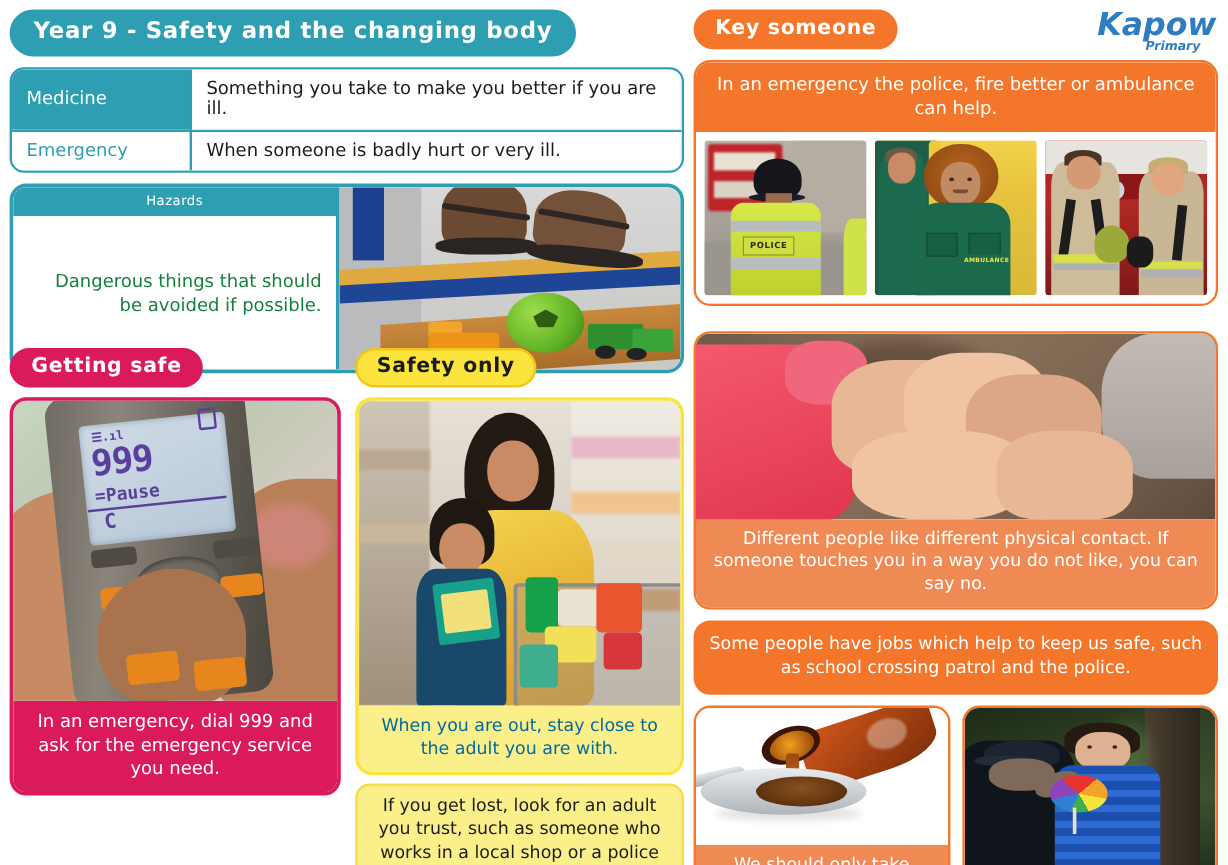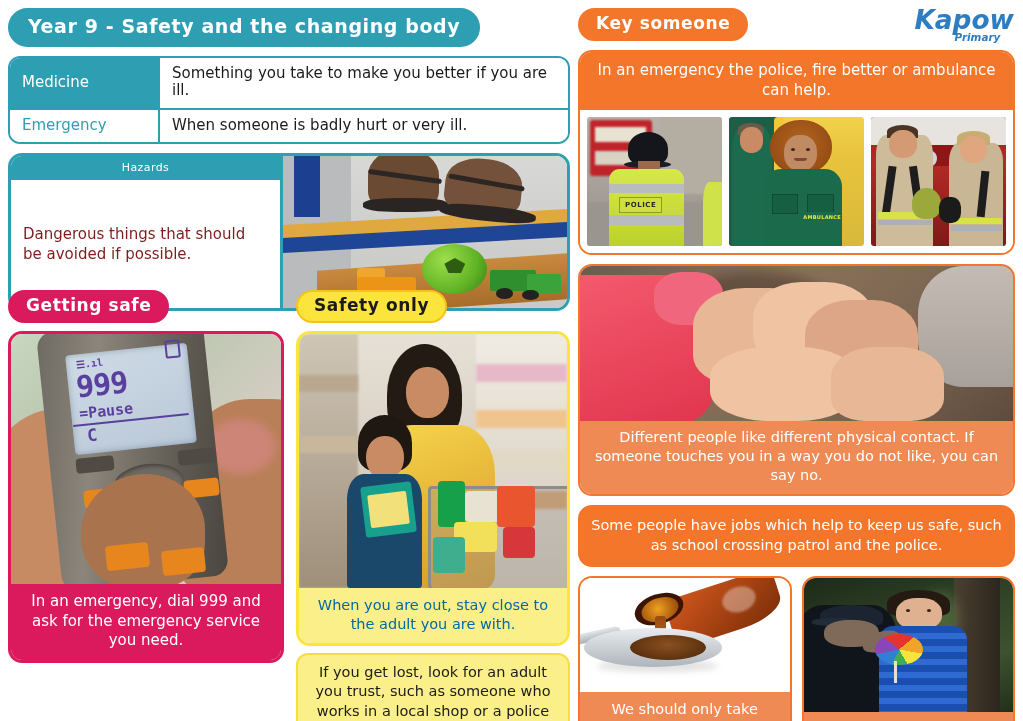--- a/index.html
+++ b/index.html
@@ -61,21 +61,21 @@
   .hazard-card{
     margin-top:9px;
     border:3px solid #2E9FB2;border-radius:14px;
     overflow:hidden;display:flex;height:152px;background:#fff;
   }
   .hz-left{width:272px;flex:0 0 272px;display:flex;flex-direction:column;
            border-right:3px solid #2E9FB2;box-sizing:border-box;}
   .hz-head{background:#2E9FB2;color:#fff;text-align:center;
            font-size:11px;padding:5px 4px 6px;letter-spacing:.4px;}
   .hz-body{flex:1;display:flex;align-items:center;justify-content:center;
-           text-align:left;font-size:15px;line-height:1.35;color:#7f1d1d;
+           text-align:right;font-size:15px;line-height:1.35;color:#15803d;
            padding:4px 12px;}
   .hz-img{flex:1;position:relative;overflow:hidden;}
 
   
   .bottom-left{position:absolute;left:8px;top:290px;width:562px;display:flex;gap:12px;}
   .col-help{width:276px;}
   .col-tips{width:274px;}
 
   .photo-card-pink{
     margin-top:8px;
@@ -103,21 +103,21 @@
     border:2px solid #F4762A;border-radius:14px;overflow:hidden;background:#fff;
   }
   .oc-head{
     background:#F4762A;color:#fff;text-align:center;
     font-size:15px;line-height:1.3;padding:9px 10px 10px;
   }
   .oc-photos{display:flex;gap:7px;padding:7px;background:#fff;}
   .oc-photo{flex:1;height:129px;border-radius:3px;overflow:hidden;position:relative;}
 
   .hands-card{
-    margin-top:9px;border:2px solid #F4762A;border-radius:14px;
+    margin-top:21px;border:2px solid #F4762A;border-radius:14px;
     overflow:hidden;background:#fff;
   }
   .hands-img{height:155px;position:relative;overflow:hidden;}
   .hands-cap{
     background:#F08A55;color:#fff;text-align:center;
     font-size:14.5px;line-height:1.32;padding:7px 8px 9px;
   }
   .strip-orange{
     margin-top:9px;background:#F4762A;border:2px solid #F4762A;border-radius:14px;
     color:#fff;text-align:center;font-size:14.5px;line-height:1.34;

